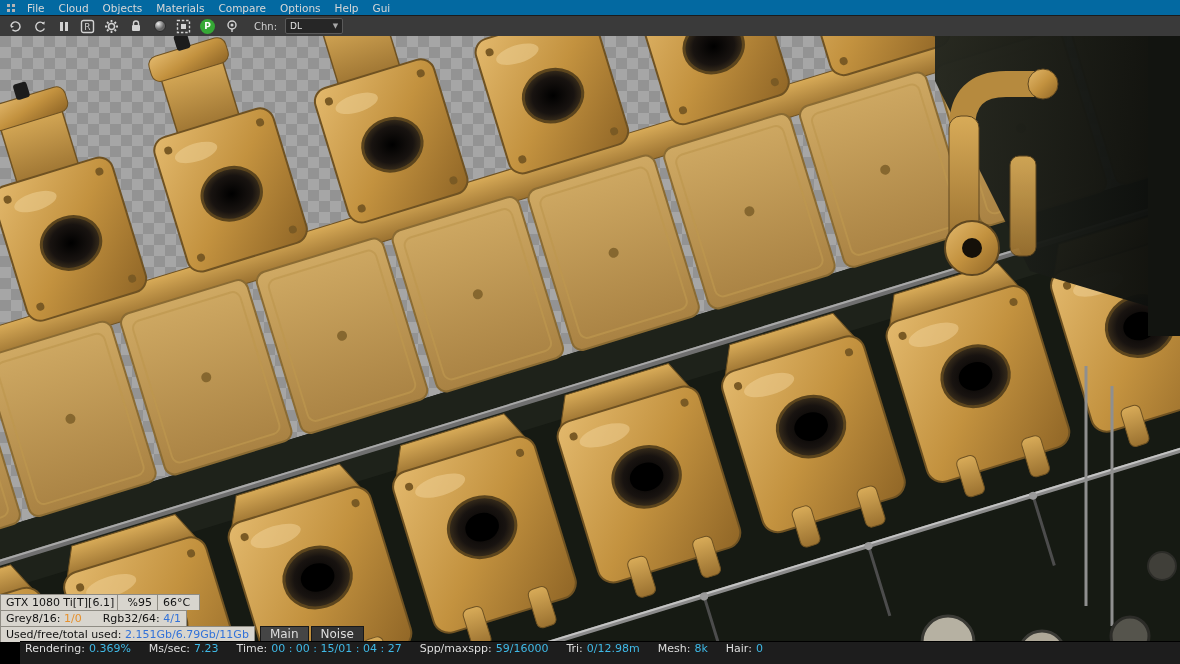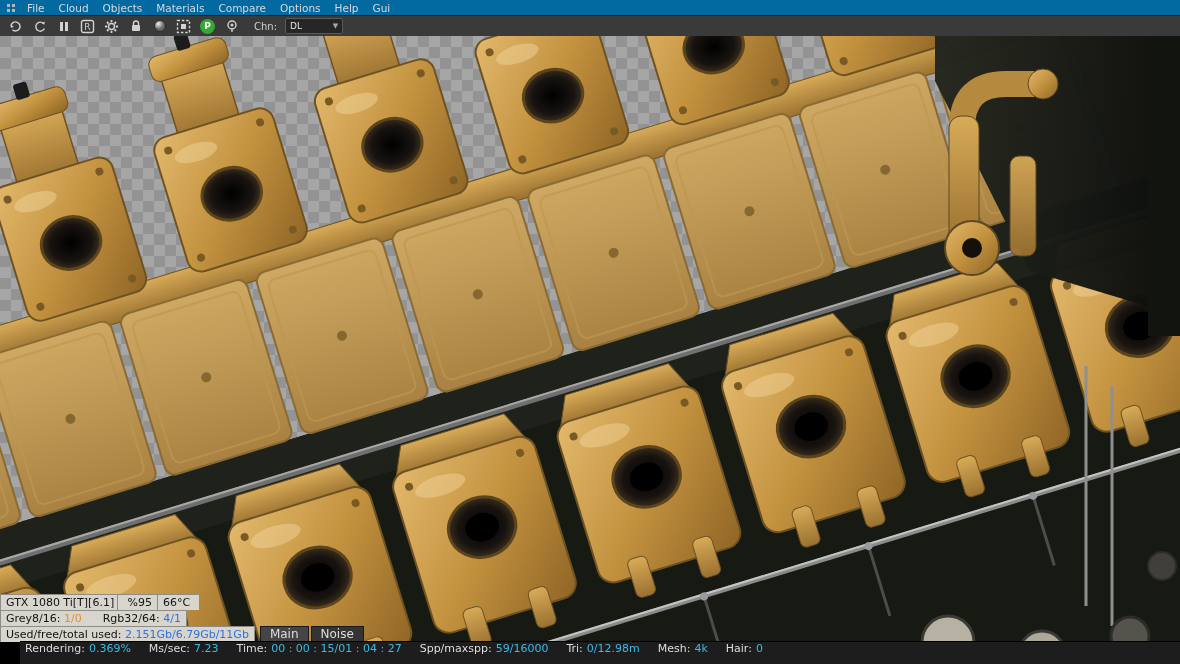--- a/index.html
+++ b/index.html
@@ -339,18 +339,18 @@
   <span class="seg">
     <span>Time:</span><span class="val">00 : 00 : 15/01 : 04 : 27</span>
   </span>
   <span class="seg">
     <span>Spp/maxspp:</span><span class="val">59/16000</span>
   </span>
   <span class="seg">
     <span>Tri:</span><span class="val">0/12.98m</span>
   </span>
   <span class="seg">
-    <span>Mesh:</span><span class="val">4k</span>
+    <span>Mesh:</span><span class="val">8k</span>
   </span>
   <span class="seg">
     <span>Hair:</span><span class="val">0</span>
   </span>
 </div>
 
 </body></html>

